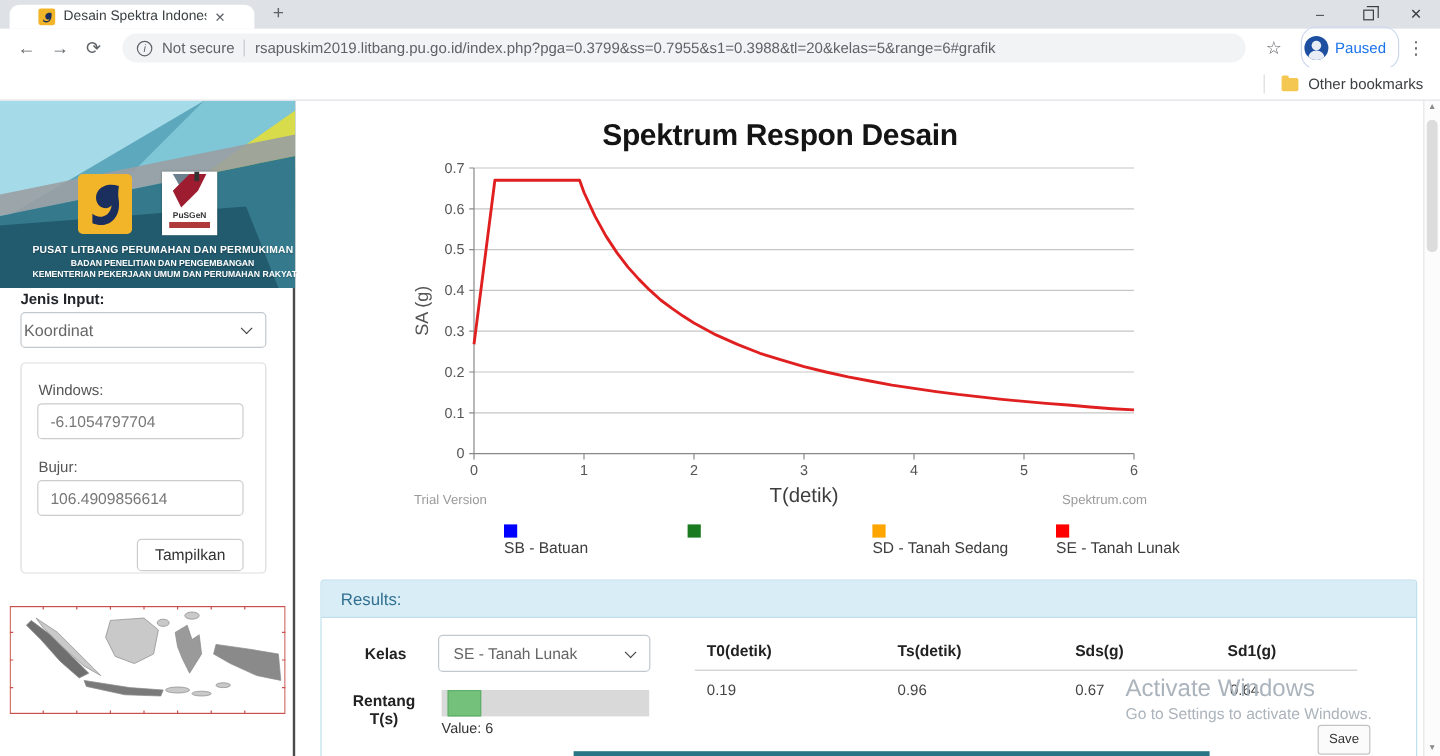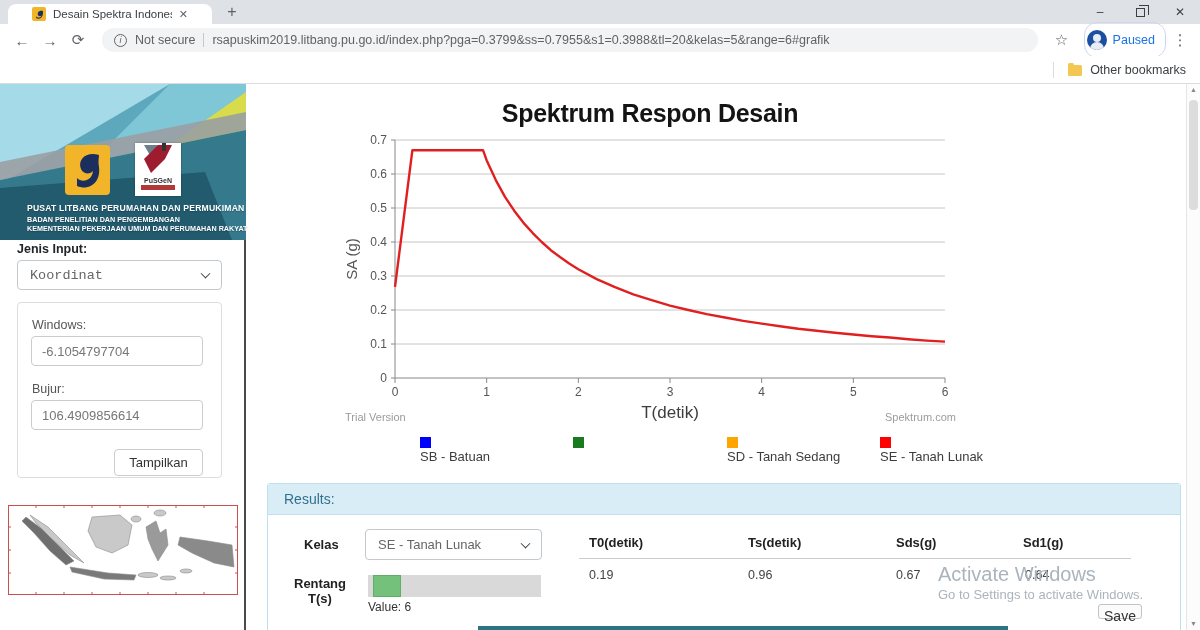--- a/index.html
+++ b/index.html
@@ -63,27 +63,27 @@
   #sidebar { position:absolute; left:0; top:0; width:246px; height:546px; background:#fff;
     border-right:2px solid #4a4a4a; }
   #art { position:absolute; left:0; top:0; width:246px; height:156px; }
   #logo-pu { position:absolute; left:65px; top:61px; width:45px; height:50px; background:#f2b529;
     border-radius:4px; }
   #logo-pusgen { position:absolute; left:135px; top:59px; width:46px; height:53px; background:#fff;
     box-shadow:0 0 2px rgba(0,0,0,.3); display:flex; flex-direction:column; align-items:center; }
   .org-line { position:absolute; left:27px; color:#fff; font-weight:bold; white-space:nowrap;
     text-shadow:0 1px 1px rgba(0,0,0,.25); }
   #org1 { top:119px; font-size:8.6px; letter-spacing:.2px; }
-  #org2 { top:131px; font-size:7.2px; }
+  #org2 { top:131px; font-size:7.2px;margin-left:32px; }
   #org3 { top:140px; font-size:7.2px; }
 
   #jenis-label { position:absolute; left:17px; top:158px; font-size:12.5px; font-weight:bold; color:#212529; }
   .sel { position:absolute; border:1px solid #c2c8ce; border-radius:4px; background:#fff;
     display:flex; align-items:center; color:#666; }
-  #jenis-select { left:17px; top:176px; width:205px; height:30px; font-size:13.5px; padding-left:12px;font-family:Liberation Mono, monospace; }
+  #jenis-select { left:17px; top:176px; width:205px; height:30px; font-size:13.5px; padding-left:2px; }
   .chev { position:absolute; right:12px; top:50%; width:7px; height:7px; border-right:1.6px solid #444;
     border-bottom:1.6px solid #444; transform:translateY(-70%) rotate(45deg); }
   #form-card { position:absolute; left:17px; top:218px; width:205px; height:176px;
     border:1px solid #ddd; border-radius:4px; background:#fff; }
   .fld-label { position:absolute; left:14px; font-size:12.5px; color:#555; }
   .fld-input { position:absolute; left:13px; width:172px; height:30px; border:1px solid #ccc;
     border-radius:4px; font-size:13px; color:#777; padding:0 10px; background:#fff;
     font-family:"Liberation Sans", sans-serif; }
   #lintang-label { top:15px; } #lintang-input { top:33px; }
   #bujur-label { top:79px; } #bujur-input { top:97px; }
@@ -117,22 +117,22 @@
   #slider-track { position:absolute; left:100px; top:91px; width:173px; height:22px; background:#d9d9d9; }
   #slider-handle { position:absolute; left:5px; top:0; width:28px; height:22px; background:#73c17b;
     border:1px solid #5fae69; cursor:pointer; }
   #slider-value { position:absolute; left:100px; top:116px; font-size:12px; color:#333; }
   .th { position:absolute; top:51px; font-size:13px; font-weight:bold; color:#222; }
   #hline { position:absolute; left:311px; top:74px; width:552px; height:1px; background:#ccc; }
   .tv { position:absolute; top:84px; font-size:12.5px; color:#444; }
 
   #wm1 { position:absolute; left:938px; top:563px; font-size:20px; color:#abb4bc; }
   #wm2 { position:absolute; left:938px; top:587px; font-size:13px; color:#abb4bc; }
-  #save-btn { position:absolute; left:1098px; top:520px; width:44px; height:15px; background:#fbfbfb;
-    border:1px solid #c3c3c3; border-radius:3px; font-size:14px; color:#333; text-align:center;
+  #save-btn { position:absolute; left:1098px; top:520px; width:44px; height:25px; background:#fbfbfb;
+    border:1px solid #c3c3c3; border-radius:3px; font-size:11px; color:#333; text-align:center;
     line-height:23px; cursor:pointer; }
 
   
   #wm1,#wm2,#save-btn { }
 
   #scrollbar { position:absolute; left:1186px; top:0; width:14px; height:546px; background:#fcfcfc;
     border-left:1px solid #e5e5e5; }
   #sb-up { position:absolute; left:0; top:2px; width:13px; text-align:center; font-size:7px; color:#8a8a8a; }
   #sb-thumb { position:absolute; left:2px; top:16px; width:9px; height:110px; background:#dcdcdc; border-radius:4px; }
   #sb-down { position:absolute; left:0; bottom:3px; width:13px; text-align:center; font-size:7px; color:#8a8a8a; }

